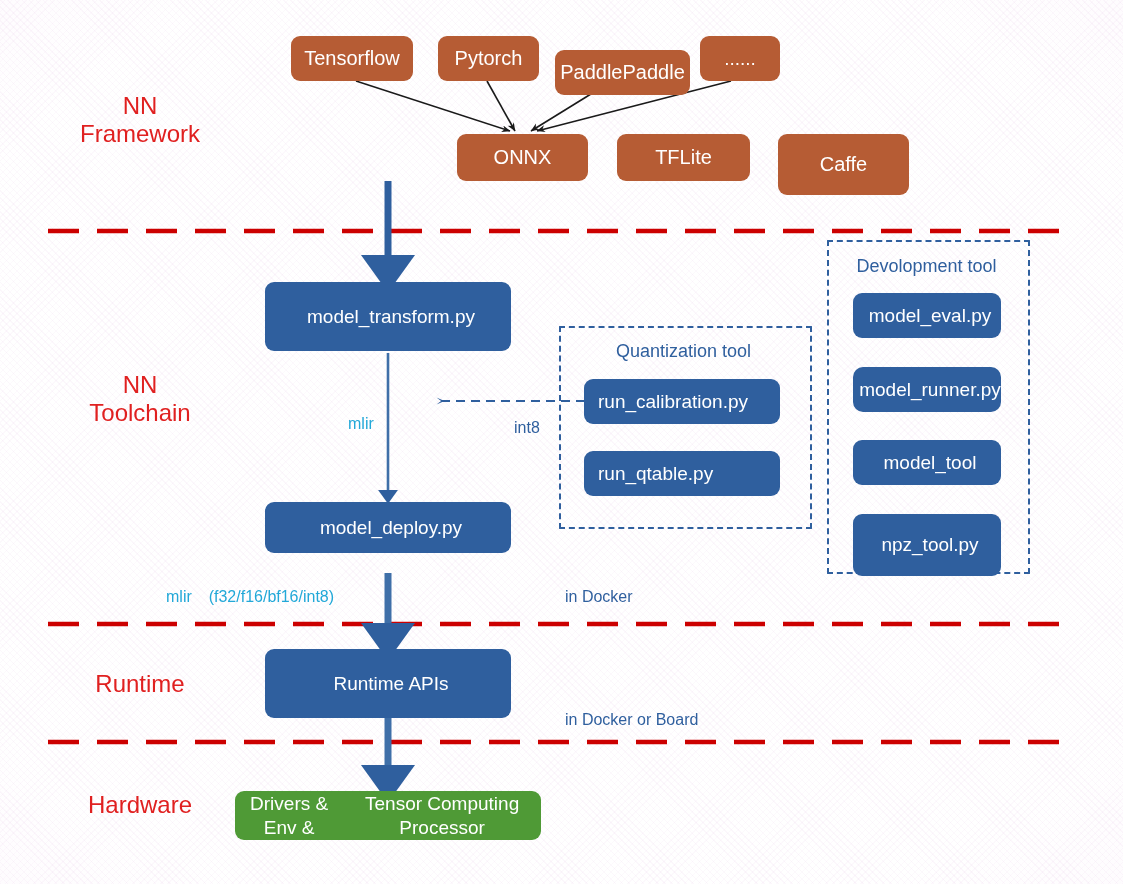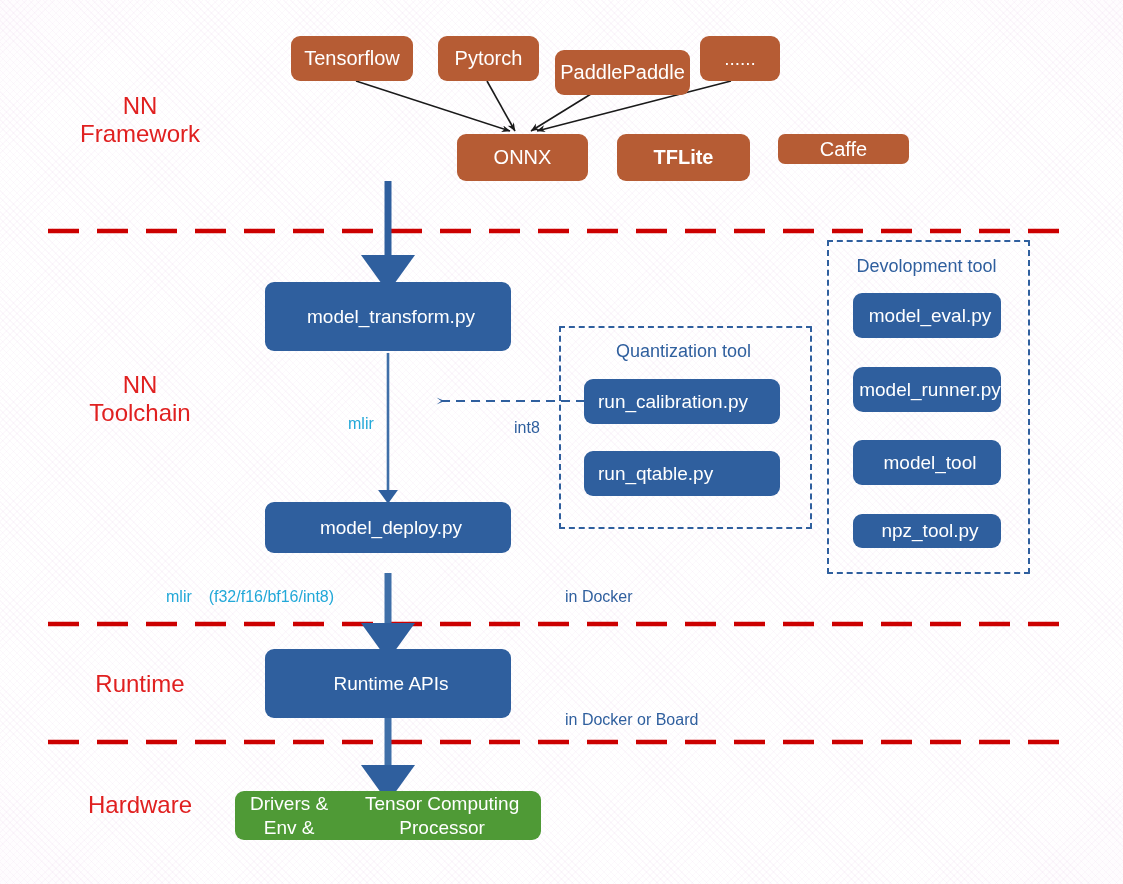--- a/index.html
+++ b/index.html
@@ -173,24 +173,24 @@
   <div class="node fw" style="left:555px; top:50px; width:135px; height:45px;">
     <span>PaddlePaddle</span>
   </div>
   <div class="node fw small" style="left:700px; top:36px; width:80px; height:45px;">
     <span>......</span>
   </div>
 
   <div class="node fw" style="left:457px; top:134px; width:131px; height:47px;">
     <span>ONNX</span>
   </div>
-  <div class="node fw" style="left:617px; top:134px; width:133px; height:47px;font-weight:bold;">
+  <div class="node fw" style="left:617px; top:134px; width:133px; height:47px;">
     <span>TFLite</span>
   </div>
-  <div class="node fw" style="left:778px; top:134px; width:131px; height:30px;border-radius:7px;">
+  <div class="node fw" style="left:778px; top:134px; width:131px; height:61px;">
     <span>Caffe</span>
   </div>
 
   <div class="node tool" style="left:265px; top:282px; width:246px; height:69px;">
     <span>model_transform.py</span>
   </div>
 
   <div class="node tool" style="left:265px; top:502px; width:246px; height:51px;">
     <span>model_deploy.py</span>
   </div>
@@ -217,21 +217,21 @@
   <div class="grouplabel" style="left:827px; top:256px; width:199px;">Devolopment tool</div>
   <div class="node tool" style="left:853px; top:293px; width:148px; height:45px;">
     <span>model_eval.py</span>
   </div>
   <div class="node tool" style="left:853px; top:367px; width:148px; height:45px;border-radius:10px;">
     <span>model_runner.py</span>
   </div>
   <div class="node tool" style="left:853px; top:440px; width:148px; height:45px;">
     <span>model_tool</span>
   </div>
-  <div class="node tool" style="left:853px; top:514px; width:148px; height:34px;">
+  <div class="node tool" style="left:853px; top:514px; width:148px; height:62px;">
     <span>npz_tool.py</span>
   </div>
 
   <div class="edgelabel cyan" style="left:348px; top:415px;">mlir</div>
 
   <div class="edgelabel navy" style="left:514px; top:371px;margin-top:48px;">int8</div>
 
   <div class="edgelabel cyan" style="left:166px; top:588px;">
     <span>mlir</span>
     <span style="display:inline-block;width:8px;"></span>

